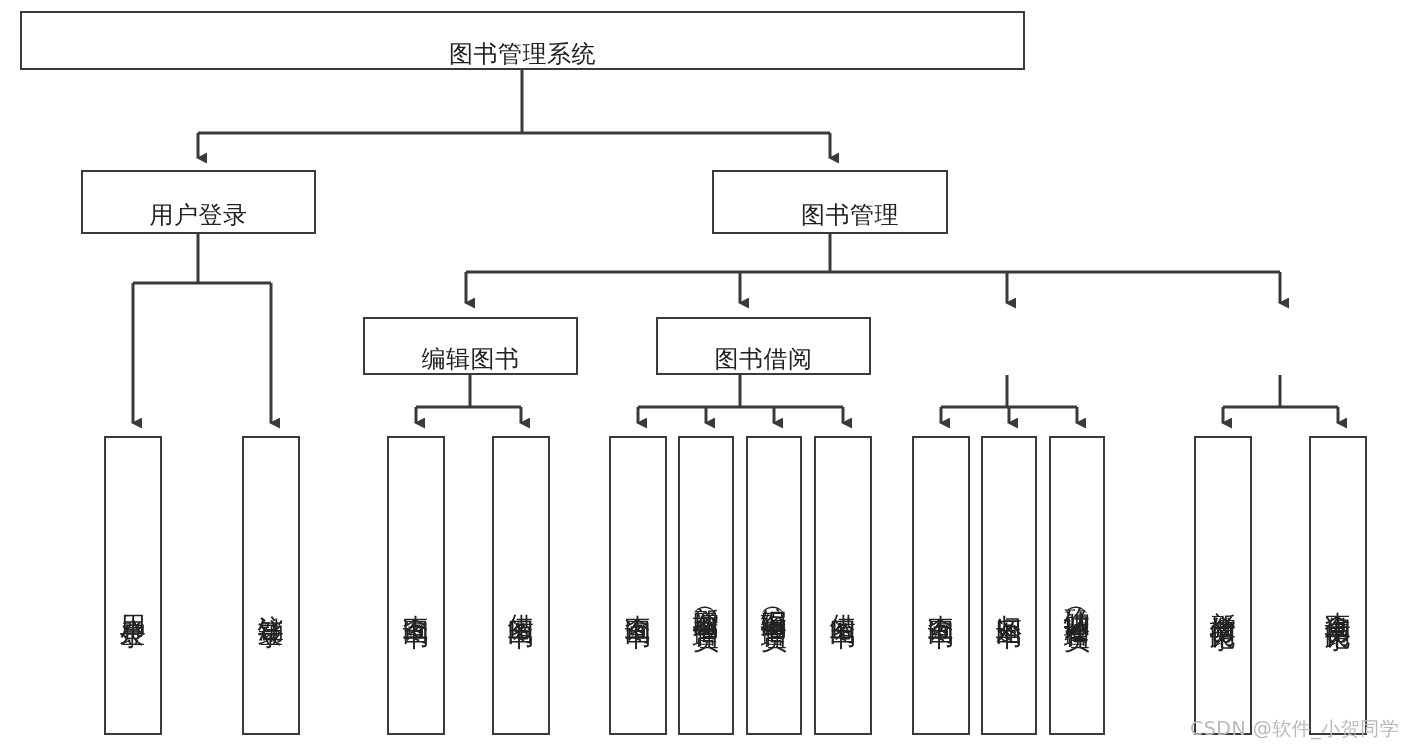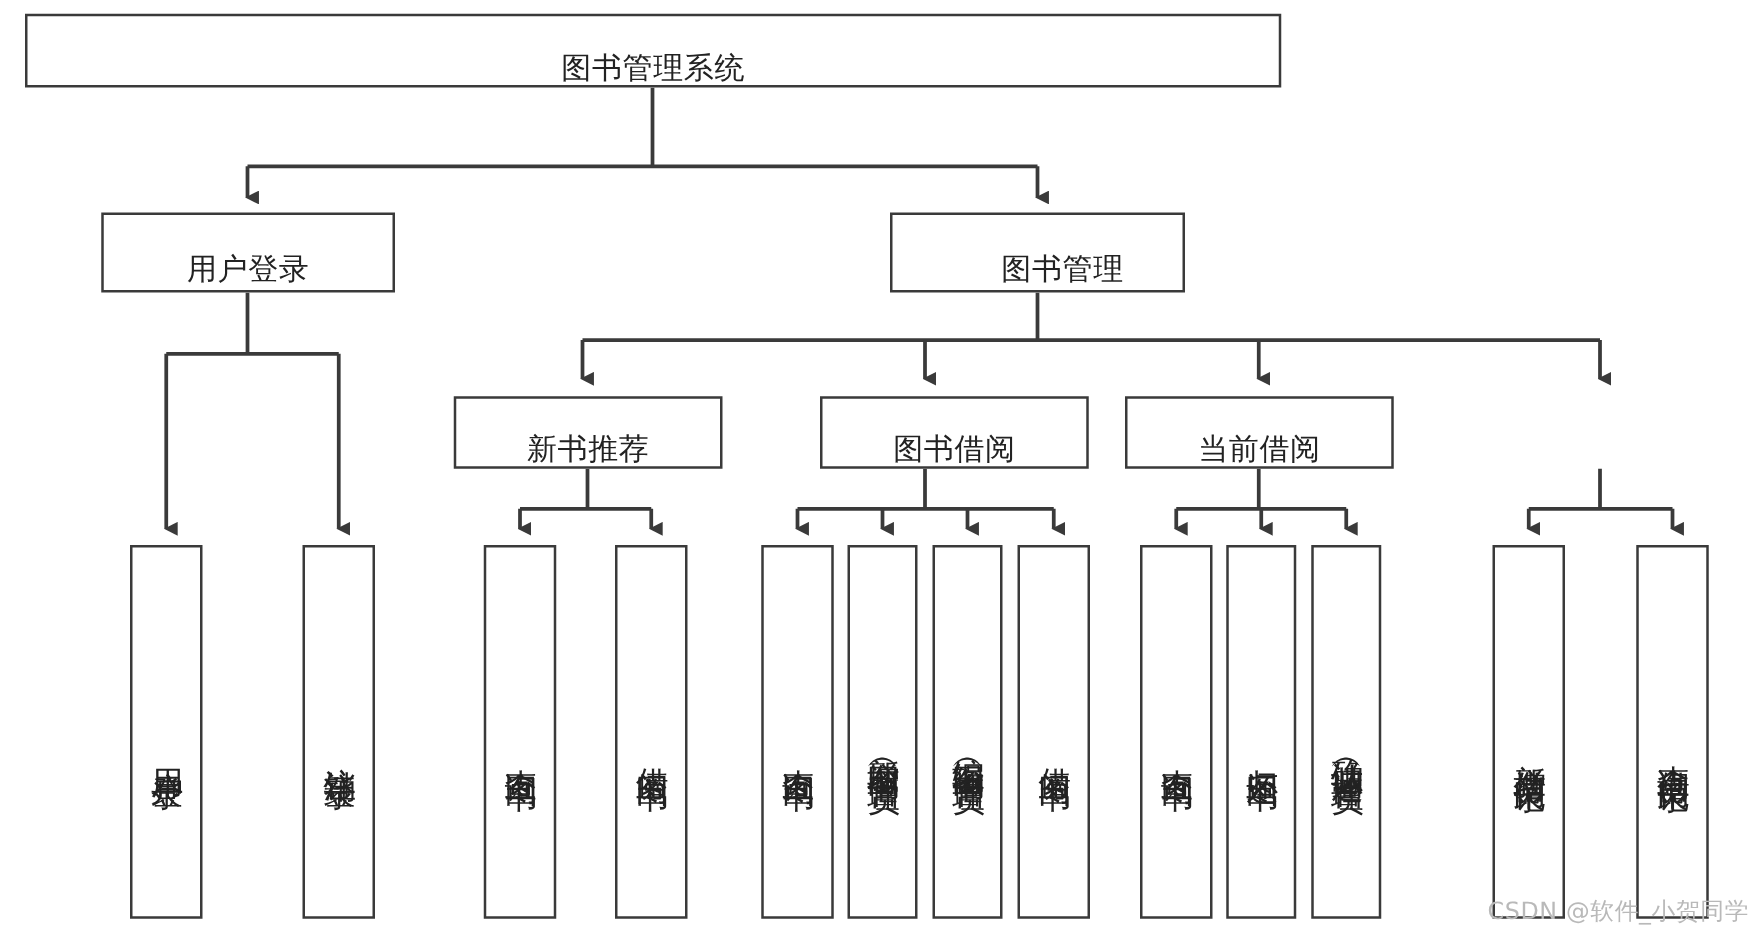--- a/index.html
+++ b/index.html
@@ -131,27 +131,24 @@
   </div>
 
   <div class="node horizontal" style="left:81px; top:170px; width:235px; height:64px;">
     <span class="label">用户登录</span>
   </div>
   <div class="node horizontal" style="left:712px; top:170px; width:236px; height:64px;padding-left:40px;">
     <span class="label">图书管理</span>
   </div>
 
   <div class="node horizontal" style="left:363px; top:317px; width:215px; height:58px;">
-    <span class="label">新书推荐</span>
+    <span class="label">编辑图书</span>
   </div>
   <div class="node horizontal" style="left:656px; top:317px; width:215px; height:58px;">
     <span class="label">图书借阅</span>
-  </div>
-  <div class="node horizontal" style="left:900px; top:317px; width:215px; height:58px;">
-    <span class="label">当前借阅</span>
   </div>
 
   <div class="node vertical" style="left:104px; top:436px; width:58px; height:299px;">
     <span class="label">用户登录</span>
   </div>
   <div class="node vertical" style="left:242px; top:436px; width:58px; height:299px;">
     <span class="label">注销登录</span>
   </div>
 
   <div class="node vertical" style="left:387px; top:436px; width:58px; height:299px;">

